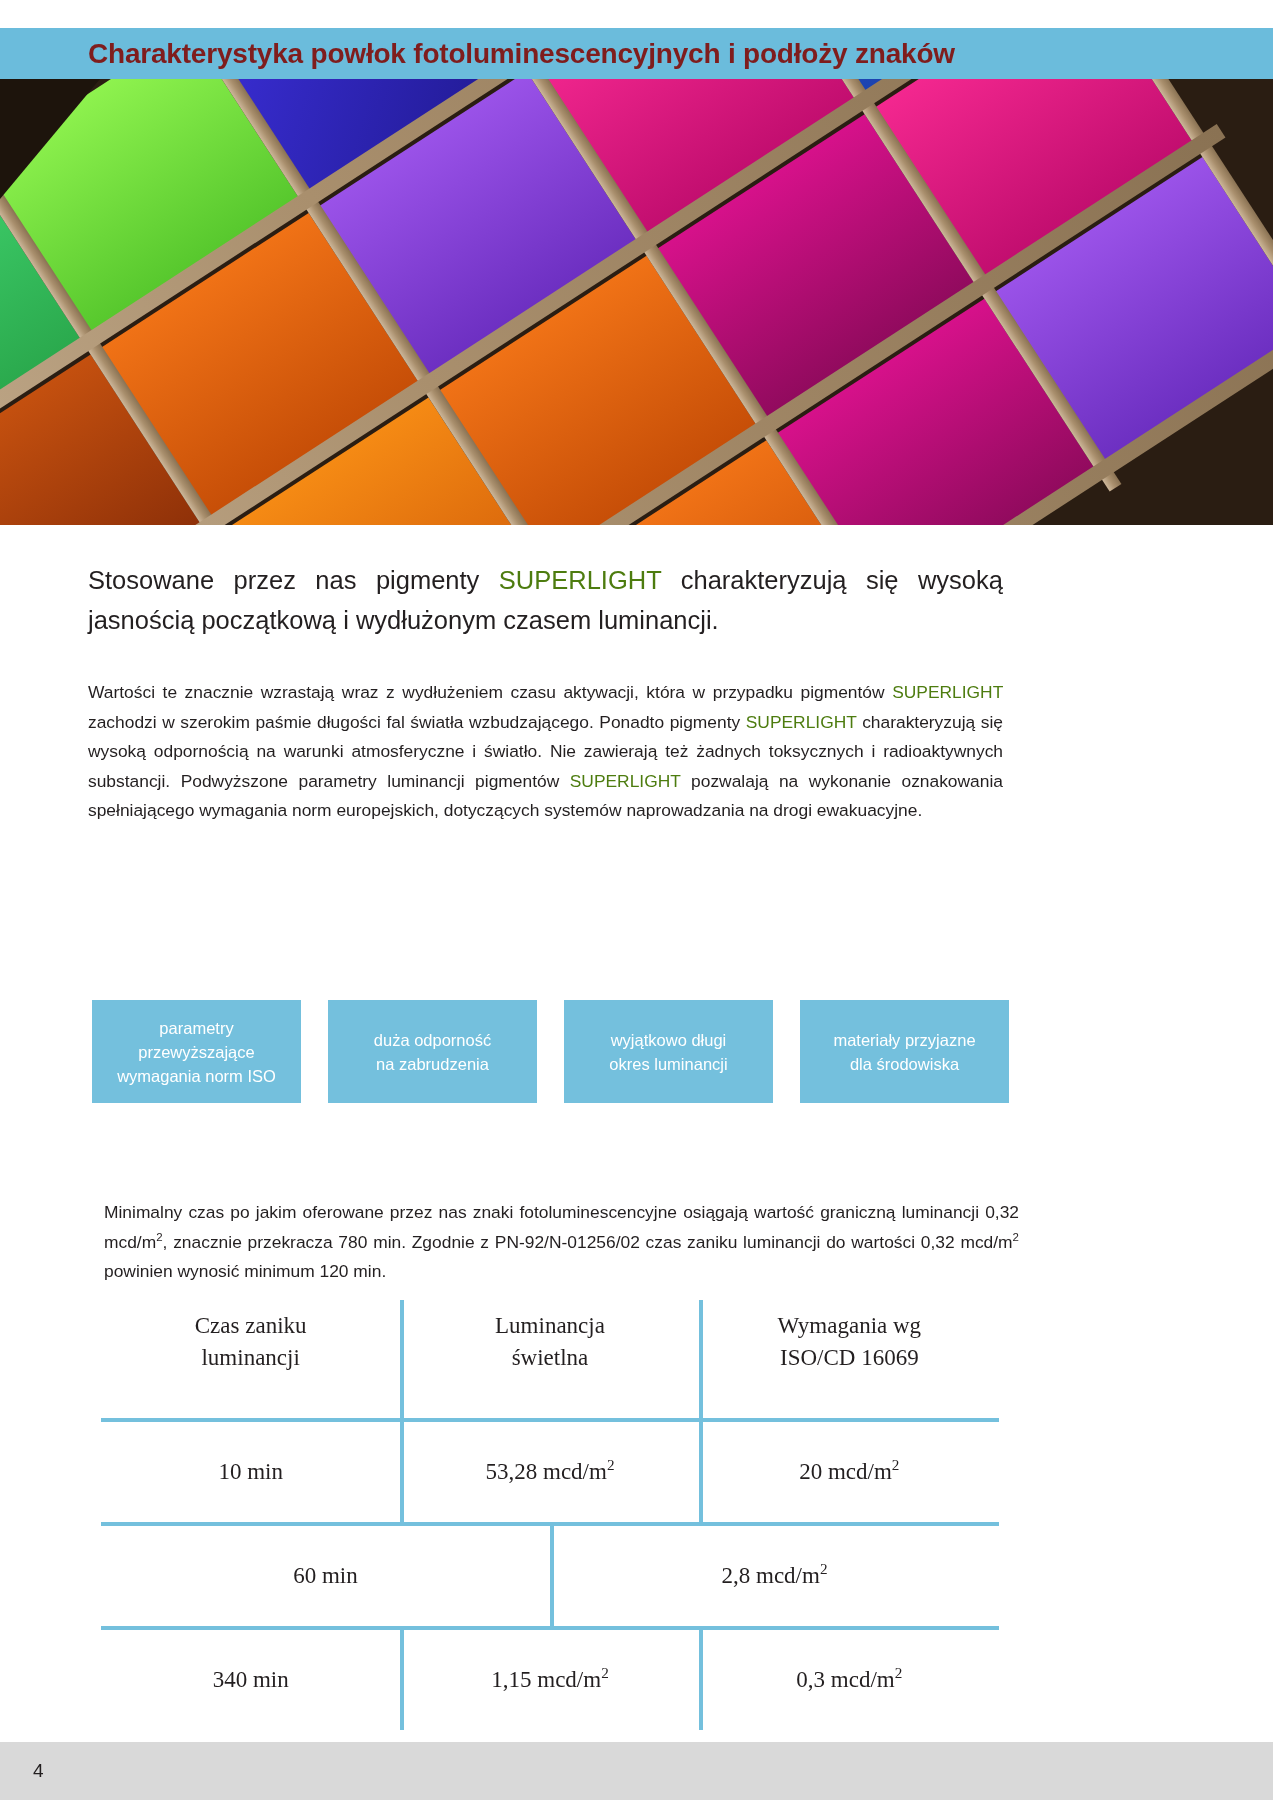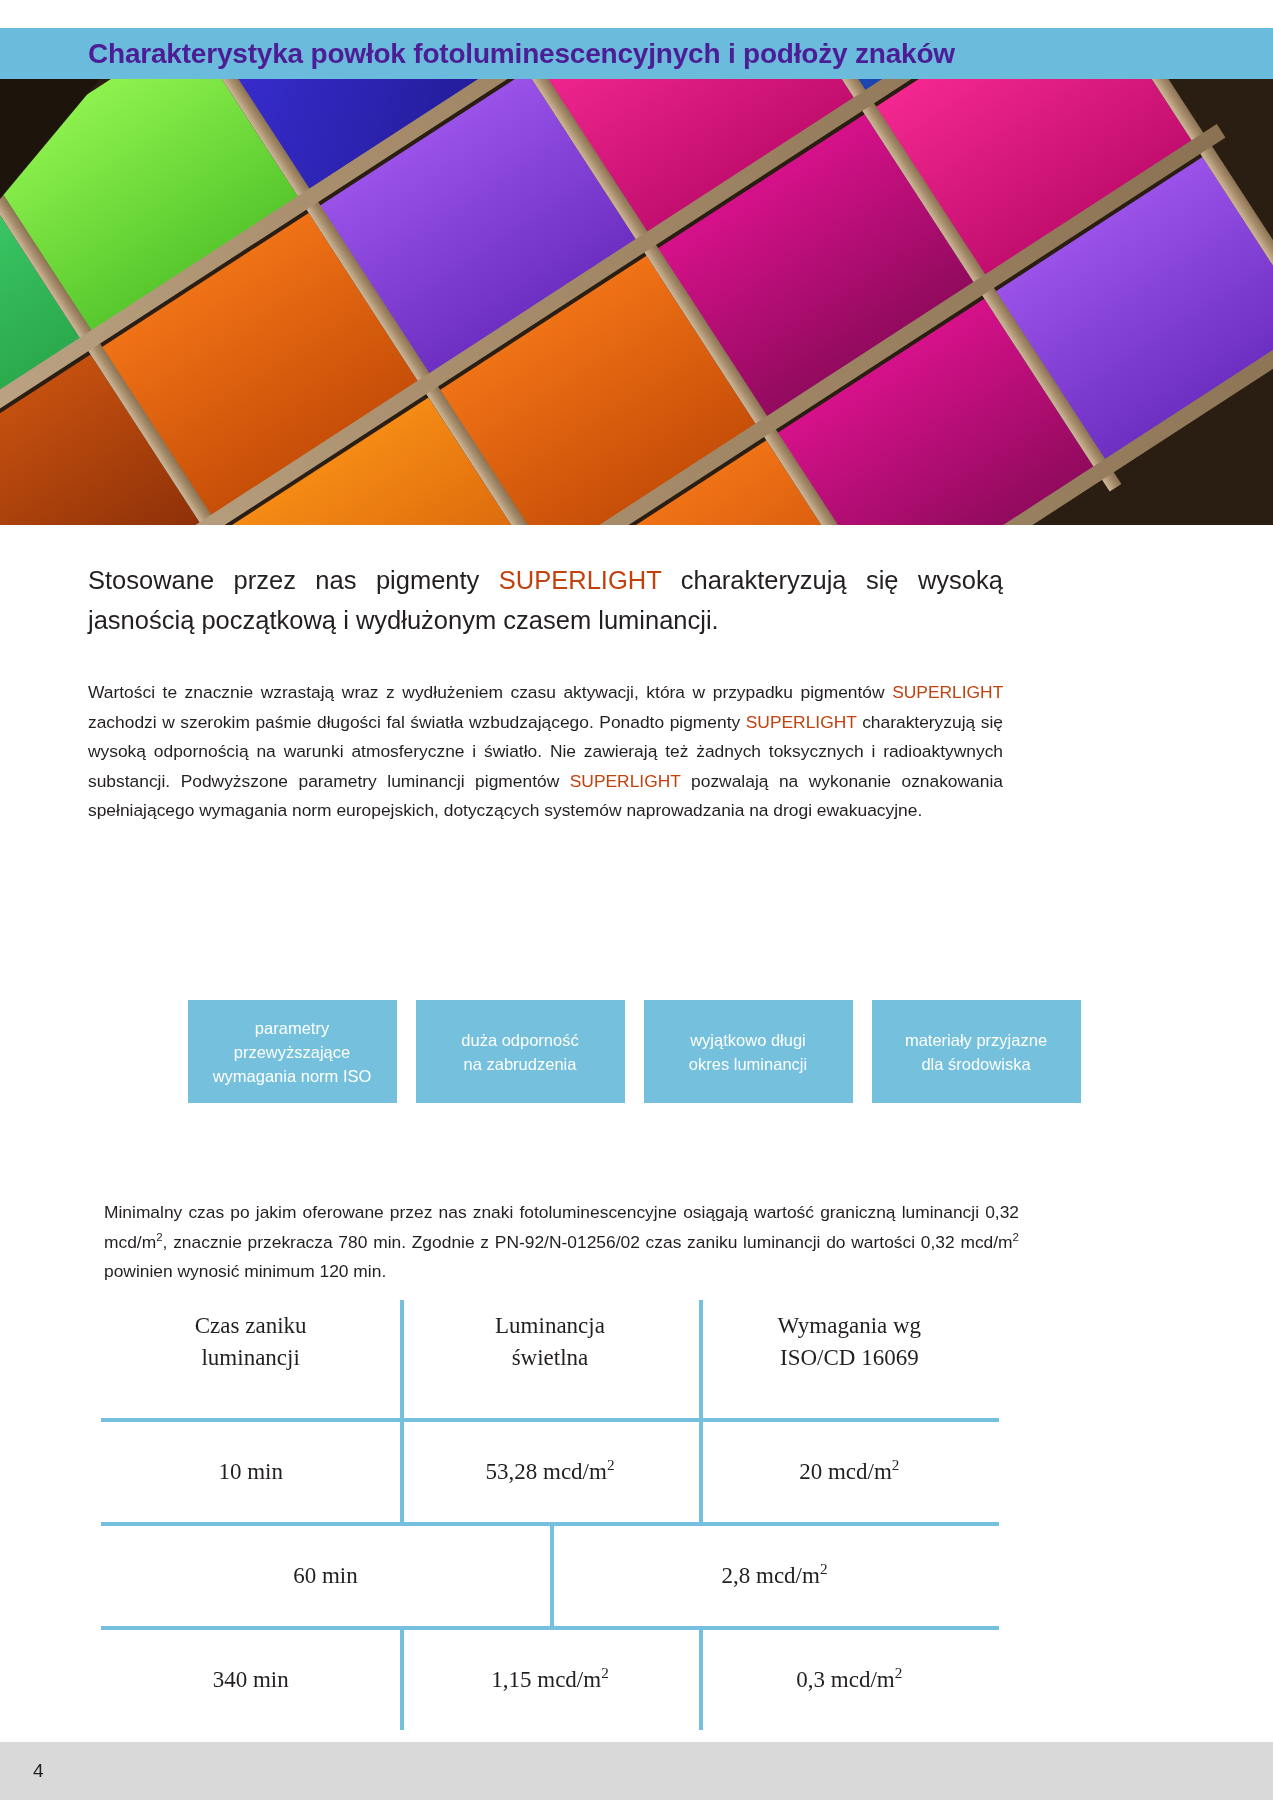--- a/index.html
+++ b/index.html
@@ -21,21 +21,21 @@
     position: absolute;
     left: 0;
     top: 28px;
     width: 1273px;
     height: 51px;
     background: #6bbcdc;
     display: flex;
     align-items: center;
   }
   .banner-title {
-    color: #4c1d95;
+    color: #7f1d1d;
     font-size: 28px;
     font-weight: bold;
     letter-spacing: -0.2px;
     padding-left: 88px;
     font-family: "Liberation Sans", sans-serif;
   }
 
   
   .photo {
     position: absolute;
@@ -58,41 +58,40 @@
 
   .intro {
     font-size: 25.5px;
     line-height: 40px;
     text-align: justify;
     color: #231f20;
     margin: 0;
     font-family: "Liberation Sans", sans-serif;
   }
   .intro .hl, .body-par .hl {
-    color: #c2410c;
+    color: #4d7c0f;
   }
 
   .body-par {
     margin: 0;
     margin-top: 38px;
     font-size: 17.4px;
     line-height: 29.5px;
     text-align: justify;
     color: #231f20;
   }
 
   
   .features {
     position: absolute;
-    left: 104px;
+    left: 92px;
     top: 1000px;
     width: 1060px;
     display: flex;
-    gap: 19px;
-    justify-content: center;
+    gap: 27px;
   }
   .feature-box {
     width: 209px;
     height: 103px;
     background: #74c0dd;
     color: #ffffff;
     display: flex;
     align-items: center;
     justify-content: center;
     text-align: center;

